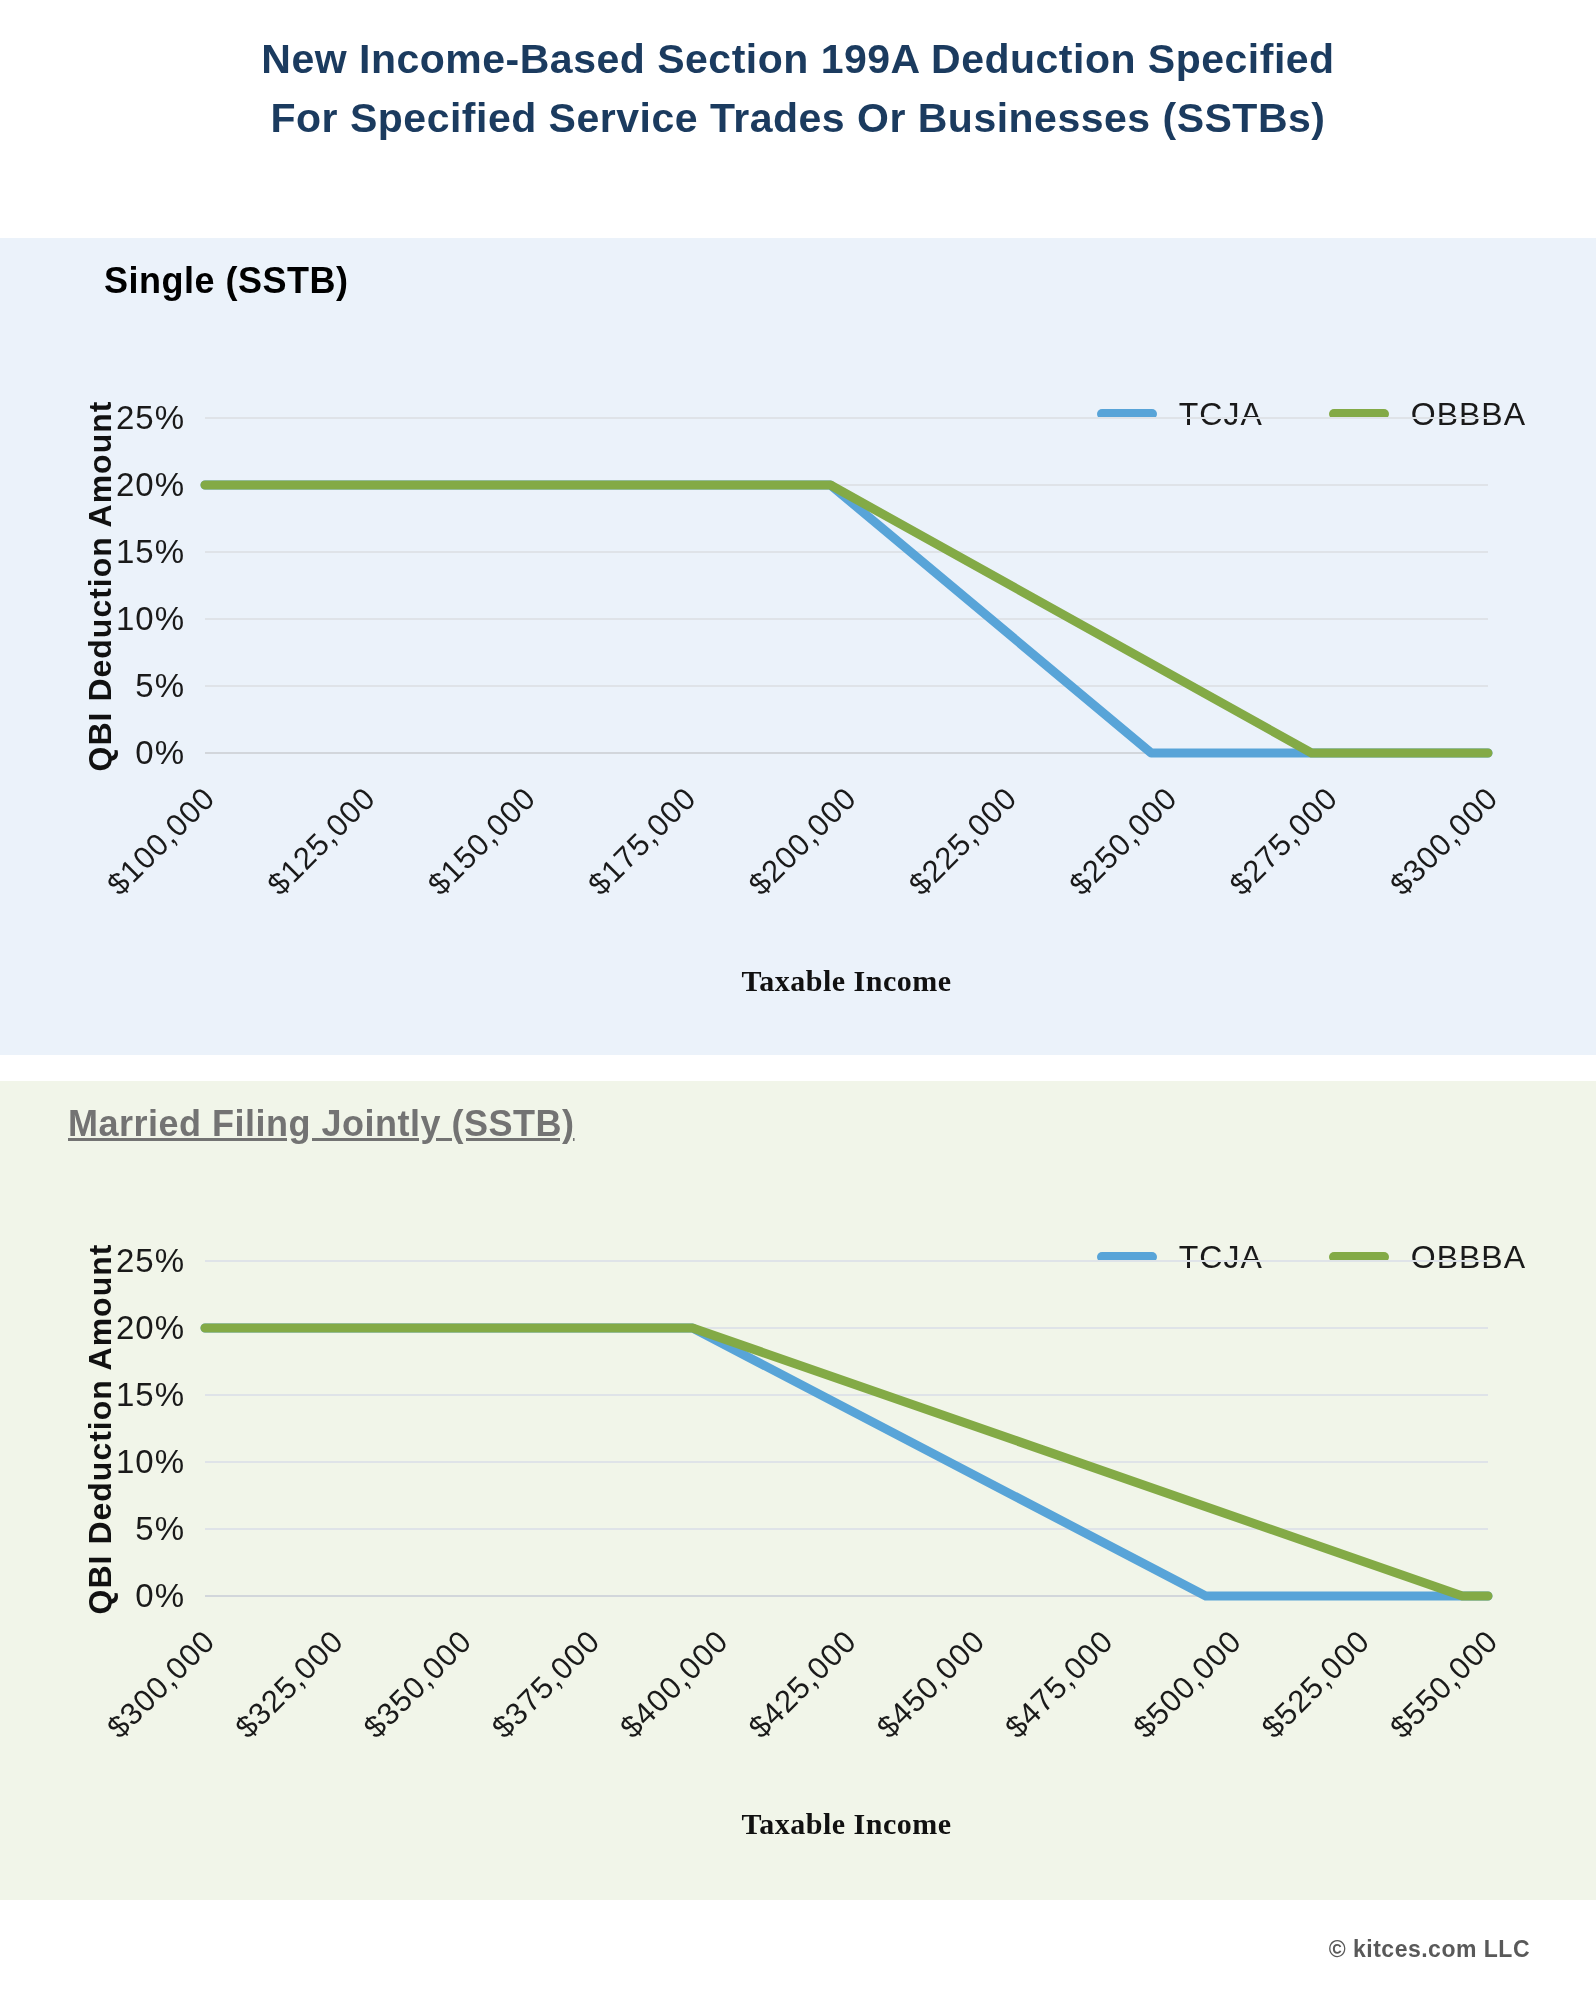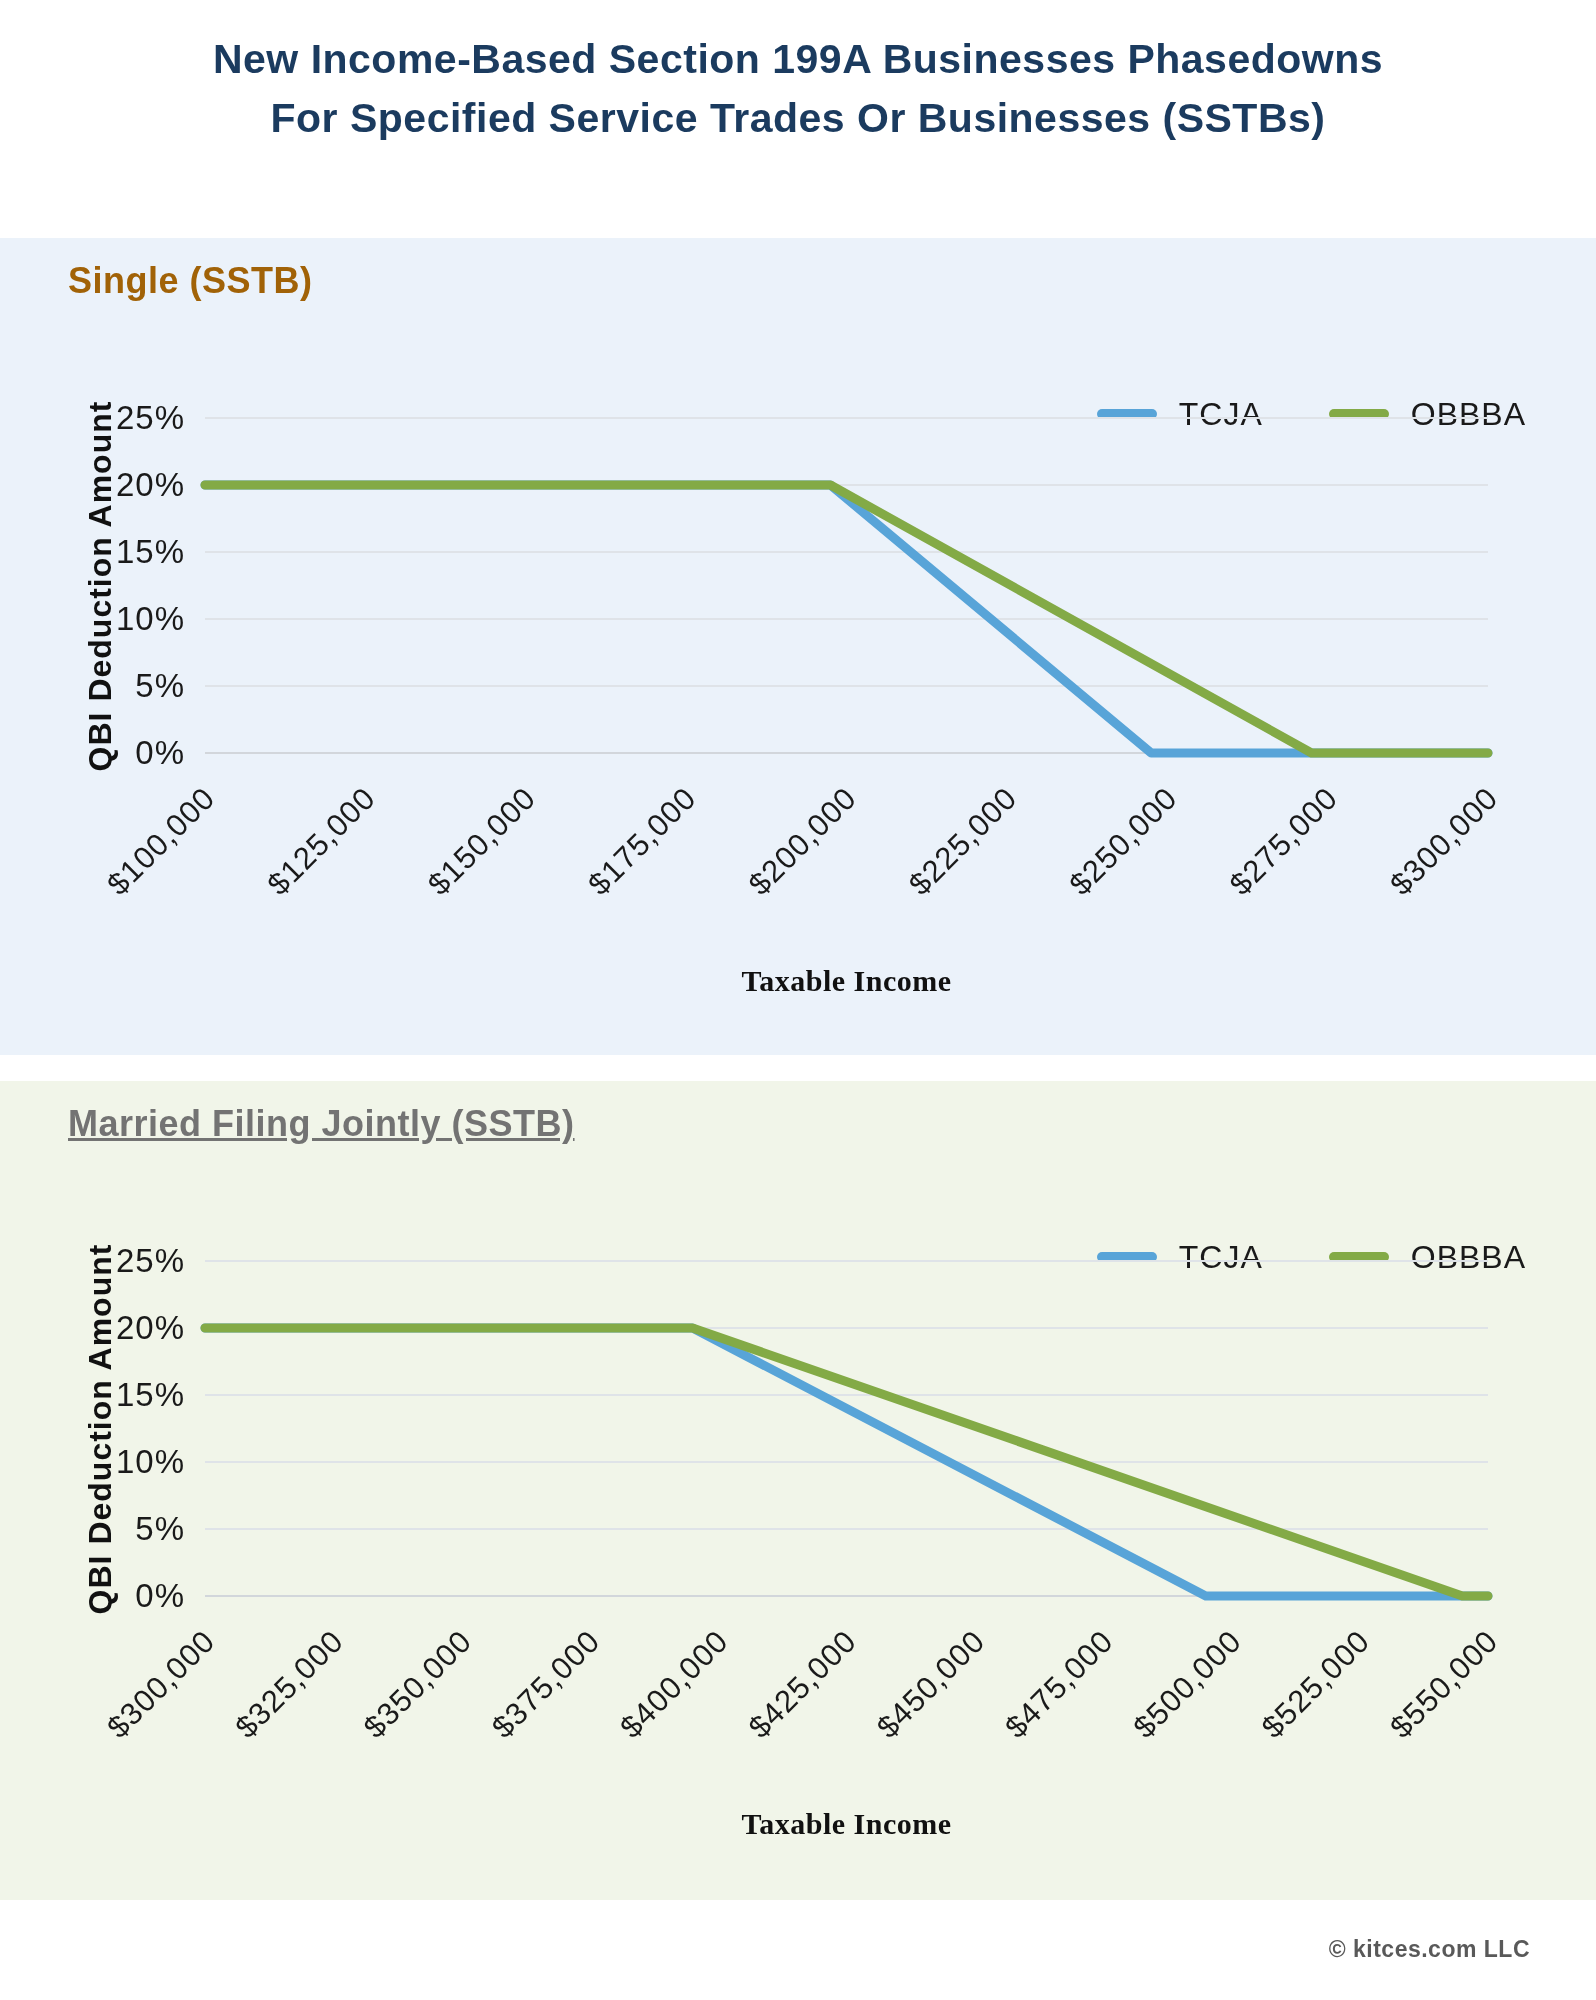--- a/index.html
+++ b/index.html
@@ -36,26 +36,26 @@
   .ytick{font-family:"Liberation Sans",sans-serif;font-size:33px;fill:#1a1a1a;letter-spacing:1px;}
   .xtick{font-family:"Liberation Sans",sans-serif;font-size:31px;fill:#1a1a1a;letter-spacing:1px;}
   .footer{
     position:absolute;top:1936px;right:66px;font-size:23px;color:#595959;letter-spacing:0.5px;font-weight:bold;
   }
 </style>
 </head>
 <body>
 
 <div class="page-title">
-  <div>New Income-Based Section 199A Businesses Phasedowns</div>
+  <div>New Income-Based Section 199A Deduction Specified</div>
   <div>For Specified Service Trades Or Businesses (SSTBs)</div>
 </div>
 
 <section class="panel panel-1" style="background: rgb(235, 242, 250);">
-  <h2 style="color: #a16207;">Single (SSTB)</h2>
+  <h2 style="color: #000000; margin-left: 36px;">Single (SSTB)</h2>
   <div class="ylabel">QBI Deduction Amount</div>
   <div class="legend">
     <span class="swatch" style="background: rgb(88, 164, 216);"></span>
       <span>TCJA</span>
     <span class="gap"></span>
     <span class="swatch" style="background: rgb(131, 170, 70);"></span>
       <span>OBBBA</span>
   </div>
   <svg class="chart-svg" viewBox="0 0 1596 817">
       <line x1="205" y1="515" x2="1488" y2="515" stroke="#d2d6db" stroke-width="2"></line>

